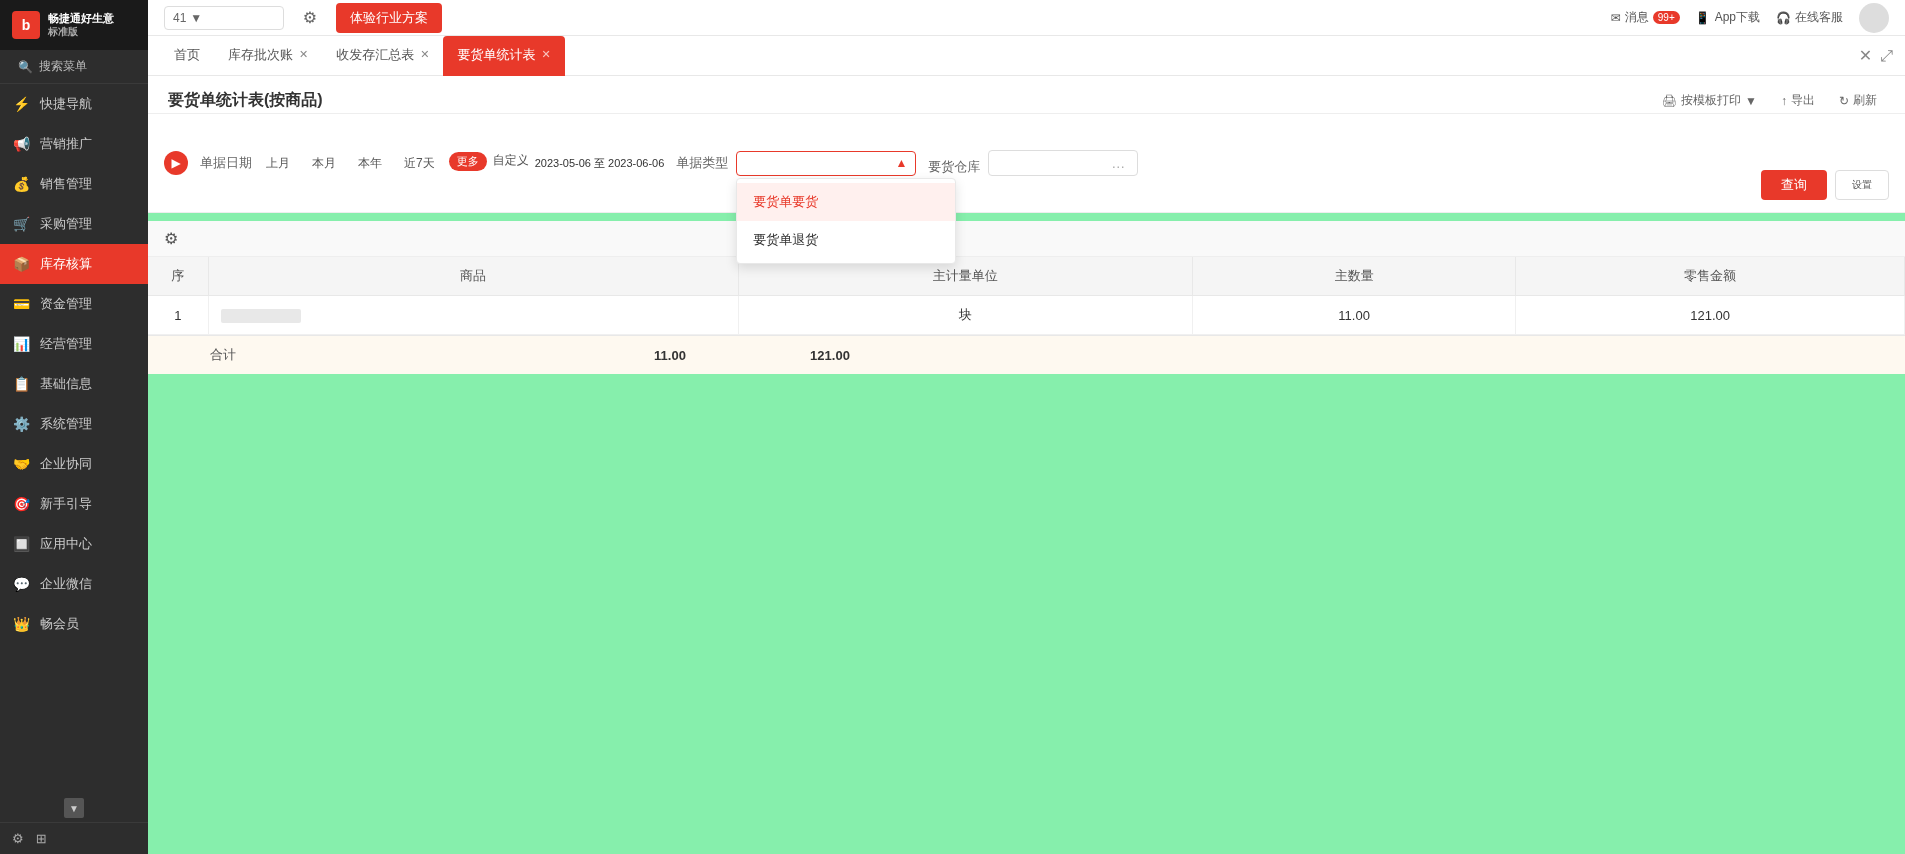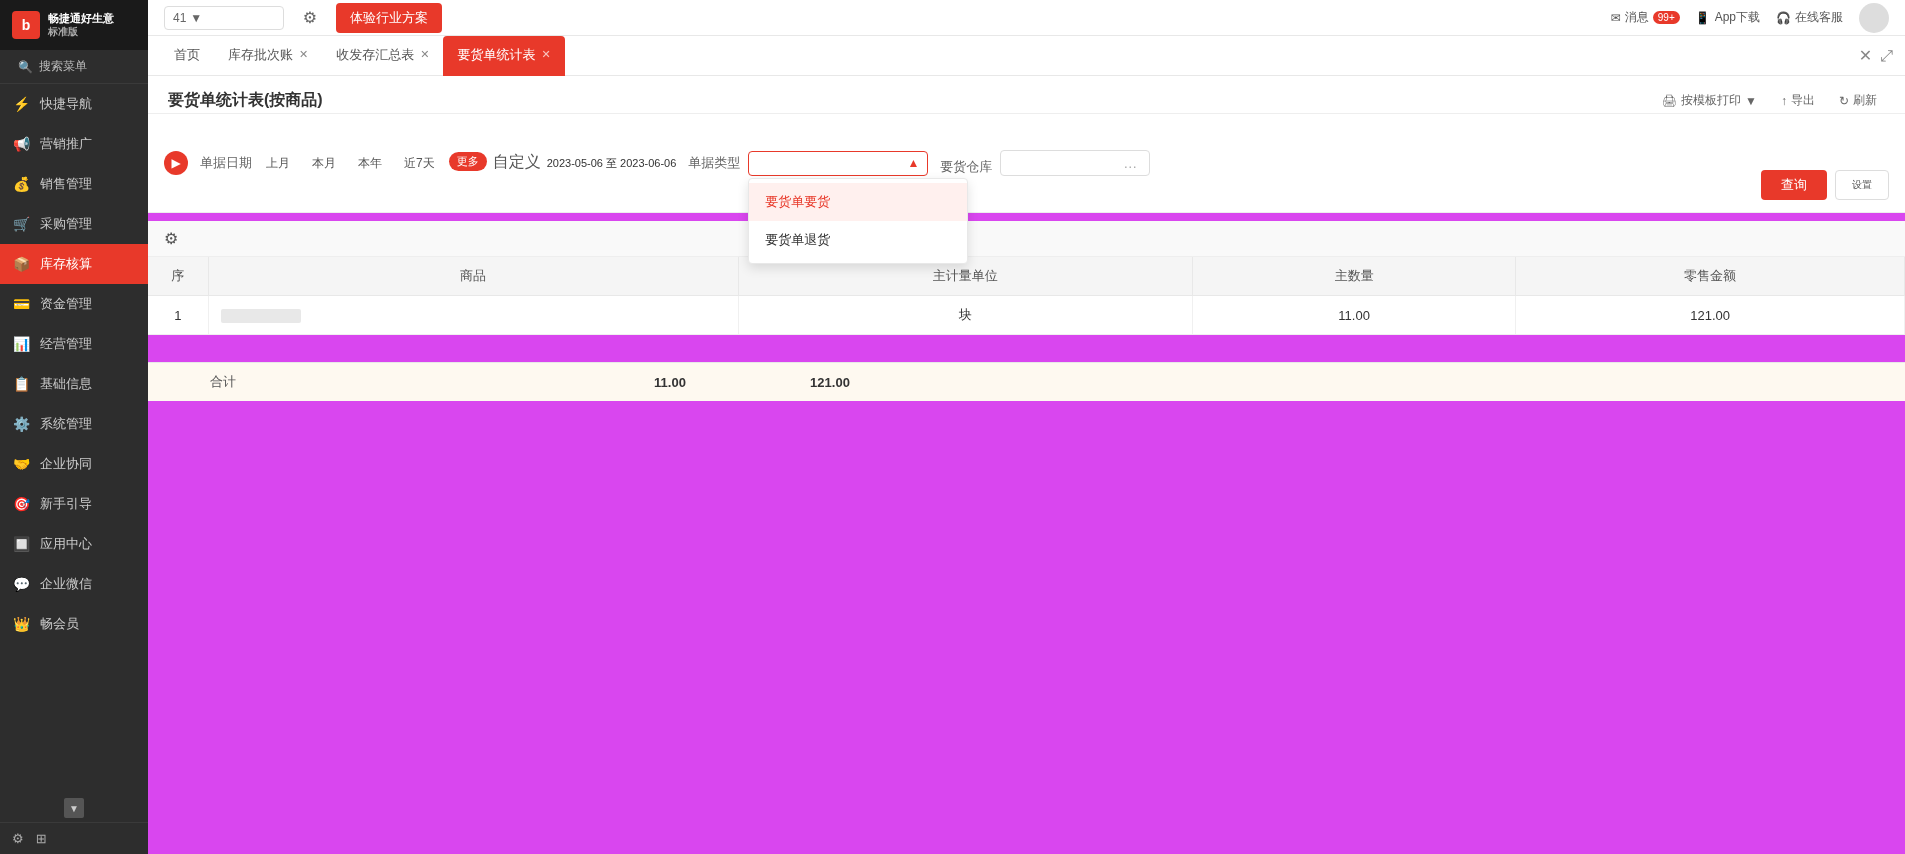--- a/index.html
+++ b/index.html
@@ -195,21 +195,21 @@
     }
     .tab-item .tab-close { font-size: 11px; opacity: 0.7; cursor: pointer; }
     .tab-item.active .tab-close { color: white; }
     .tabs-bar-right { margin-left: auto; display: flex; align-items: center; gap: 8px; }
     .tab-window-btn { font-size: 16px; cursor: pointer; color: #888; }
 
     
     .page-content {
       flex: 1;
       overflow-y: auto;
-      background: #d946ef;
+      background: #86efac;
       padding: 0;
     }
 
     
     .page-header {
       background: white;
       padding: 12px 20px 0;
       border-bottom: 1px solid #eee;
       display: flex;
       align-items: center;
@@ -253,21 +253,21 @@
       color: #555;
       border-radius: 3px;
     }
     .date-quick-btn.more {
       background: #e8392a;
       color: white;
       border-radius: 10px;
       padding: 2px 8px;
       font-size: 11px;
     }
-    .custom-btn { font-size: 16px; color: #555; cursor: pointer; }
+    .custom-btn { font-size: 12px; color: #555; cursor: pointer; }
     .date-range { font-size: 11px; color: #333; }
 
     .filter-type-group { display: flex; align-items: center; gap: 8px; }
     .filter-type-label { color: #666; font-size: 13px; }
     .filter-type-input {
       border: 1px solid #e8392a;
       border-radius: 4px;
       padding: 4px 8px;
       font-size: 13px;
       min-width: 180px;
@@ -383,21 +383,20 @@
       border-radius: 2px;
       vertical-align: middle;
     }
 
     .table-footer {
       background: #fef9f0;
       border-top: 1px solid #e8e8e8;
       padding: 10px 12px;
       display: flex;
       align-items: center;
-      margin-top: 27px;
     }
     .footer-label { color: #555; width: 200px; padding-left: 50px; }
     .footer-value { text-align: center; min-width: 100px; font-weight: bold; color: #333; }
 
     
     .page-content::-webkit-scrollbar { width: 6px; }
     .page-content::-webkit-scrollbar-thumb { background: #ccc; border-radius: 3px; }
 
     
     .filter-type-wrapper {

